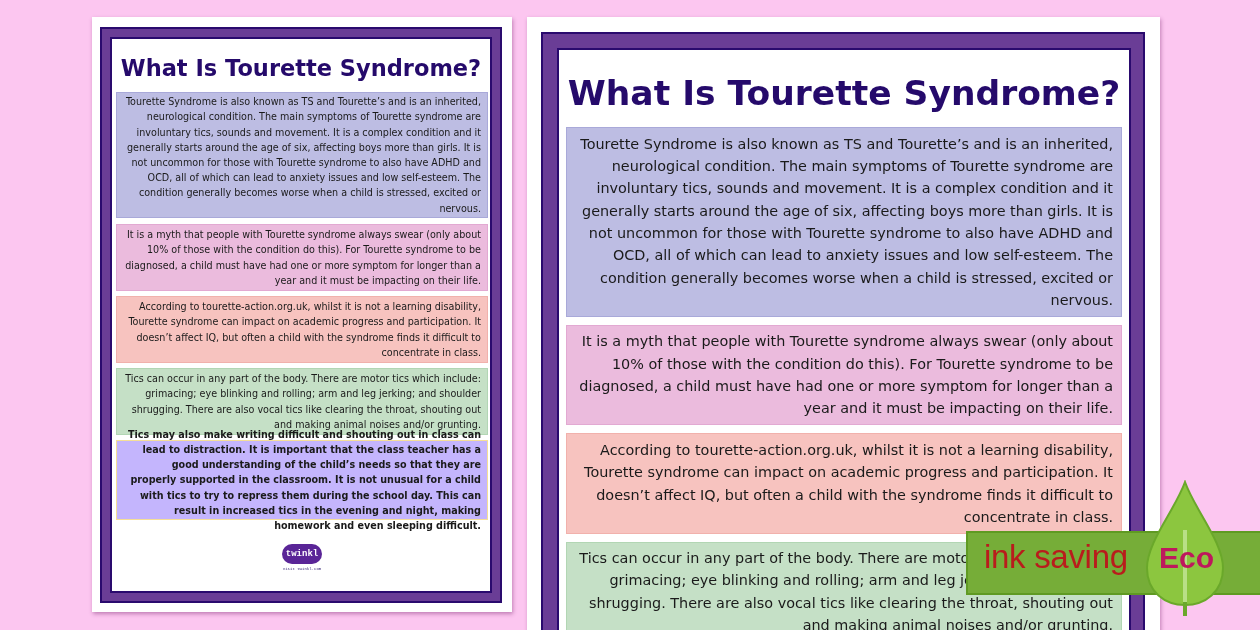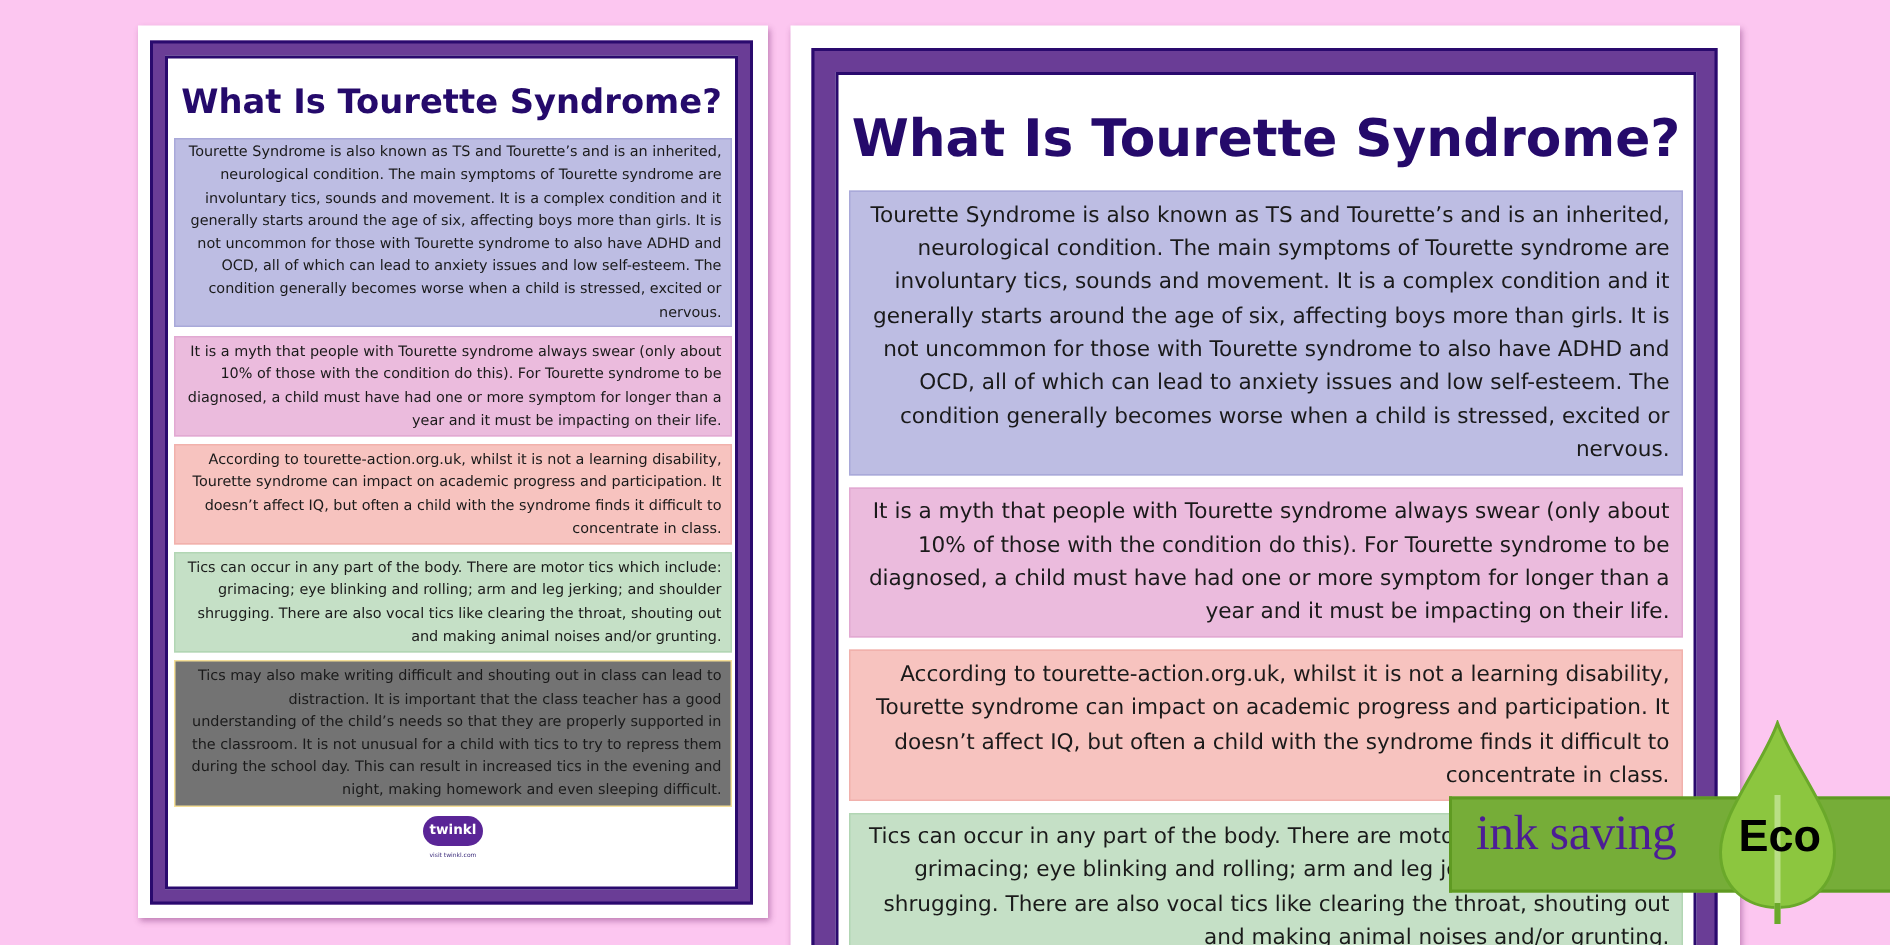--- a/index.html
+++ b/index.html
@@ -13,47 +13,47 @@
   
   #left .title{font-size:22.5px;top:16px;}
   #left .box{font-size:9.6px;line-height:15.2px;padding:0 6px;}
   
   #right .title{font-size:34.5px;top:23px;}
   #right .box{font-size:14.4px;line-height:22.3px;padding:0 8px;}
   .logo{position:absolute;}
   .logo-cloud{width:40px;height:20px;background:#5a2597;border-radius:12px;color:#fff;font-size:9px;font-weight:bold;display:flex;align-items:center;justify-content:center;margin:0 auto;}
   .logo-url{font-size:4px;color:#3a2a7a;text-align:center;margin-top:3px;white-space:nowrap;}
   .eco-banner{position:absolute;left:966px;top:531px;width:294px;height:64px;background:#76ad38;border:2px solid #5f9a22;box-sizing:border-box;border-right:none;}
-  .eco-text{position:absolute;left:984px;top:538px;font-size:33px;color:#4c1d95;font-family:Liberation Serif, serif;letter-spacing:-0.3px;}
+  .eco-text{position:absolute;left:984px;top:538px;font-size:33px;color:#b91c1c;font-family:Liberation Sans, sans-serif;letter-spacing:-0.3px;}
   .eco-leaf{position:absolute;left:1145px;top:480px;}
-  .eco-label{position:absolute;left:1159px;top:541px;font-size:30px;font-weight:bold;color:#000000;font-family:"Liberation Sans",sans-serif;}
+  .eco-label{position:absolute;left:1159px;top:541px;font-size:30px;font-weight:bold;color:#be185d;font-family:"Liberation Sans",sans-serif;}
 </style>
 </head>
 <body>
 
 <div id="left" class="page" style="left:92px;top:17px;width:420px;height:595px;">
   <div class="frame" style="left:8px;top:10px;width:402px;height:576px;">
     <div class="inner" style="left:8px;top:8px;width:382px;height:556px;">
       <div class="title">What Is Tourette Syndrome?</div>
       <div class="box" style="left: 4px; top: 53px; width: 372px; height: 126px; background: rgb(189, 189, 227); border: 1px solid rgb(169, 169, 217);">
         <span>Tourette Syndrome is also known as TS and Tourette’s and is an inherited, neurological condition. The main symptoms of Tourette syndrome are involuntary tics, sounds and movement. It is a complex condition and it generally starts around the age of six, affecting boys more than girls. It is not uncommon for those with Tourette syndrome to also have ADHD and OCD, all of which can lead to anxiety issues and low self-esteem. The condition generally becomes worse when a child is stressed, excited or nervous.</span>
       </div>
       <div class="box" style="left: 4px; top: 185px; width: 372px; height: 67px; background: rgb(235, 187, 221); border: 1px solid rgb(226, 169, 210);">
         <span>It is a myth that people with Tourette syndrome always swear (only about 10% of those with the condition do this). For Tourette syndrome to be diagnosed, a child must have had one or more symptom for longer than a year and it must be impacting on their life.</span>
       </div>
       <div class="box" style="left: 4px; top: 257px; width: 372px; height: 67px; background: rgb(247, 195, 191); border: 1px solid rgb(241, 177, 172);">
         <span>According to tourette-action.org.uk, whilst it is not a learning disability, Tourette syndrome can impact on academic progress and participation. It doesn’t affect IQ, but often a child with the syndrome finds it difficult to concentrate in class.</span>
       </div>
       <div class="box" style="left: 4px; top: 329px; width: 372px; height: 67px; background: rgb(197, 224, 198); border: 1px solid rgb(178, 214, 180);">
         <span>Tics can occur in any part of the body. There are motor tics which include: grimacing; eye blinking and rolling; arm and leg jerking; and shoulder shrugging. There are also vocal tics like clearing the throat, shouting out and making animal noises and/or grunting.</span>
       </div>
-      <div class="box" style="left: 4px; top: 401px; width: 372px; height: 98px; background: #737373; border: 1px solid rgb(245, 223, 151);">
+      <div class="box" style="left: 4px; top: 401px; width: 372px; height: 80px; background: #c4b5fd; border: 1px solid rgb(245, 223, 151); font-weight: bold;">
         <span>Tics may also make writing difficult and shouting out in class can lead to distraction. It is important that the class teacher has a good understanding of the child’s needs so that they are properly supported in the classroom. It is not unusual for a child with tics to try to repress them during the school day. This can result in increased tics in the evening and night, making homework and even sleeping difficult.</span>
       </div>
-      <div class="logo" style="left:166px;top:505px;width:48px;">
+      <div class="logo" style="left:166px;top:505px;width:48px;font-family:Liberation Mono, monospace;">
         <div class="logo-cloud">twinkl</div>
         <div class="logo-url">visit twinkl.com</div>
       </div>
     </div>
   </div>
 </div>
 
 <div id="right" class="page" style="left:527px;top:17px;width:633px;height:630px;">
   <div class="frame" style="left:14px;top:15px;width:604px;height:640px;">
     <div class="inner" style="left:14px;top:14px;width:574px;height:620px;">

